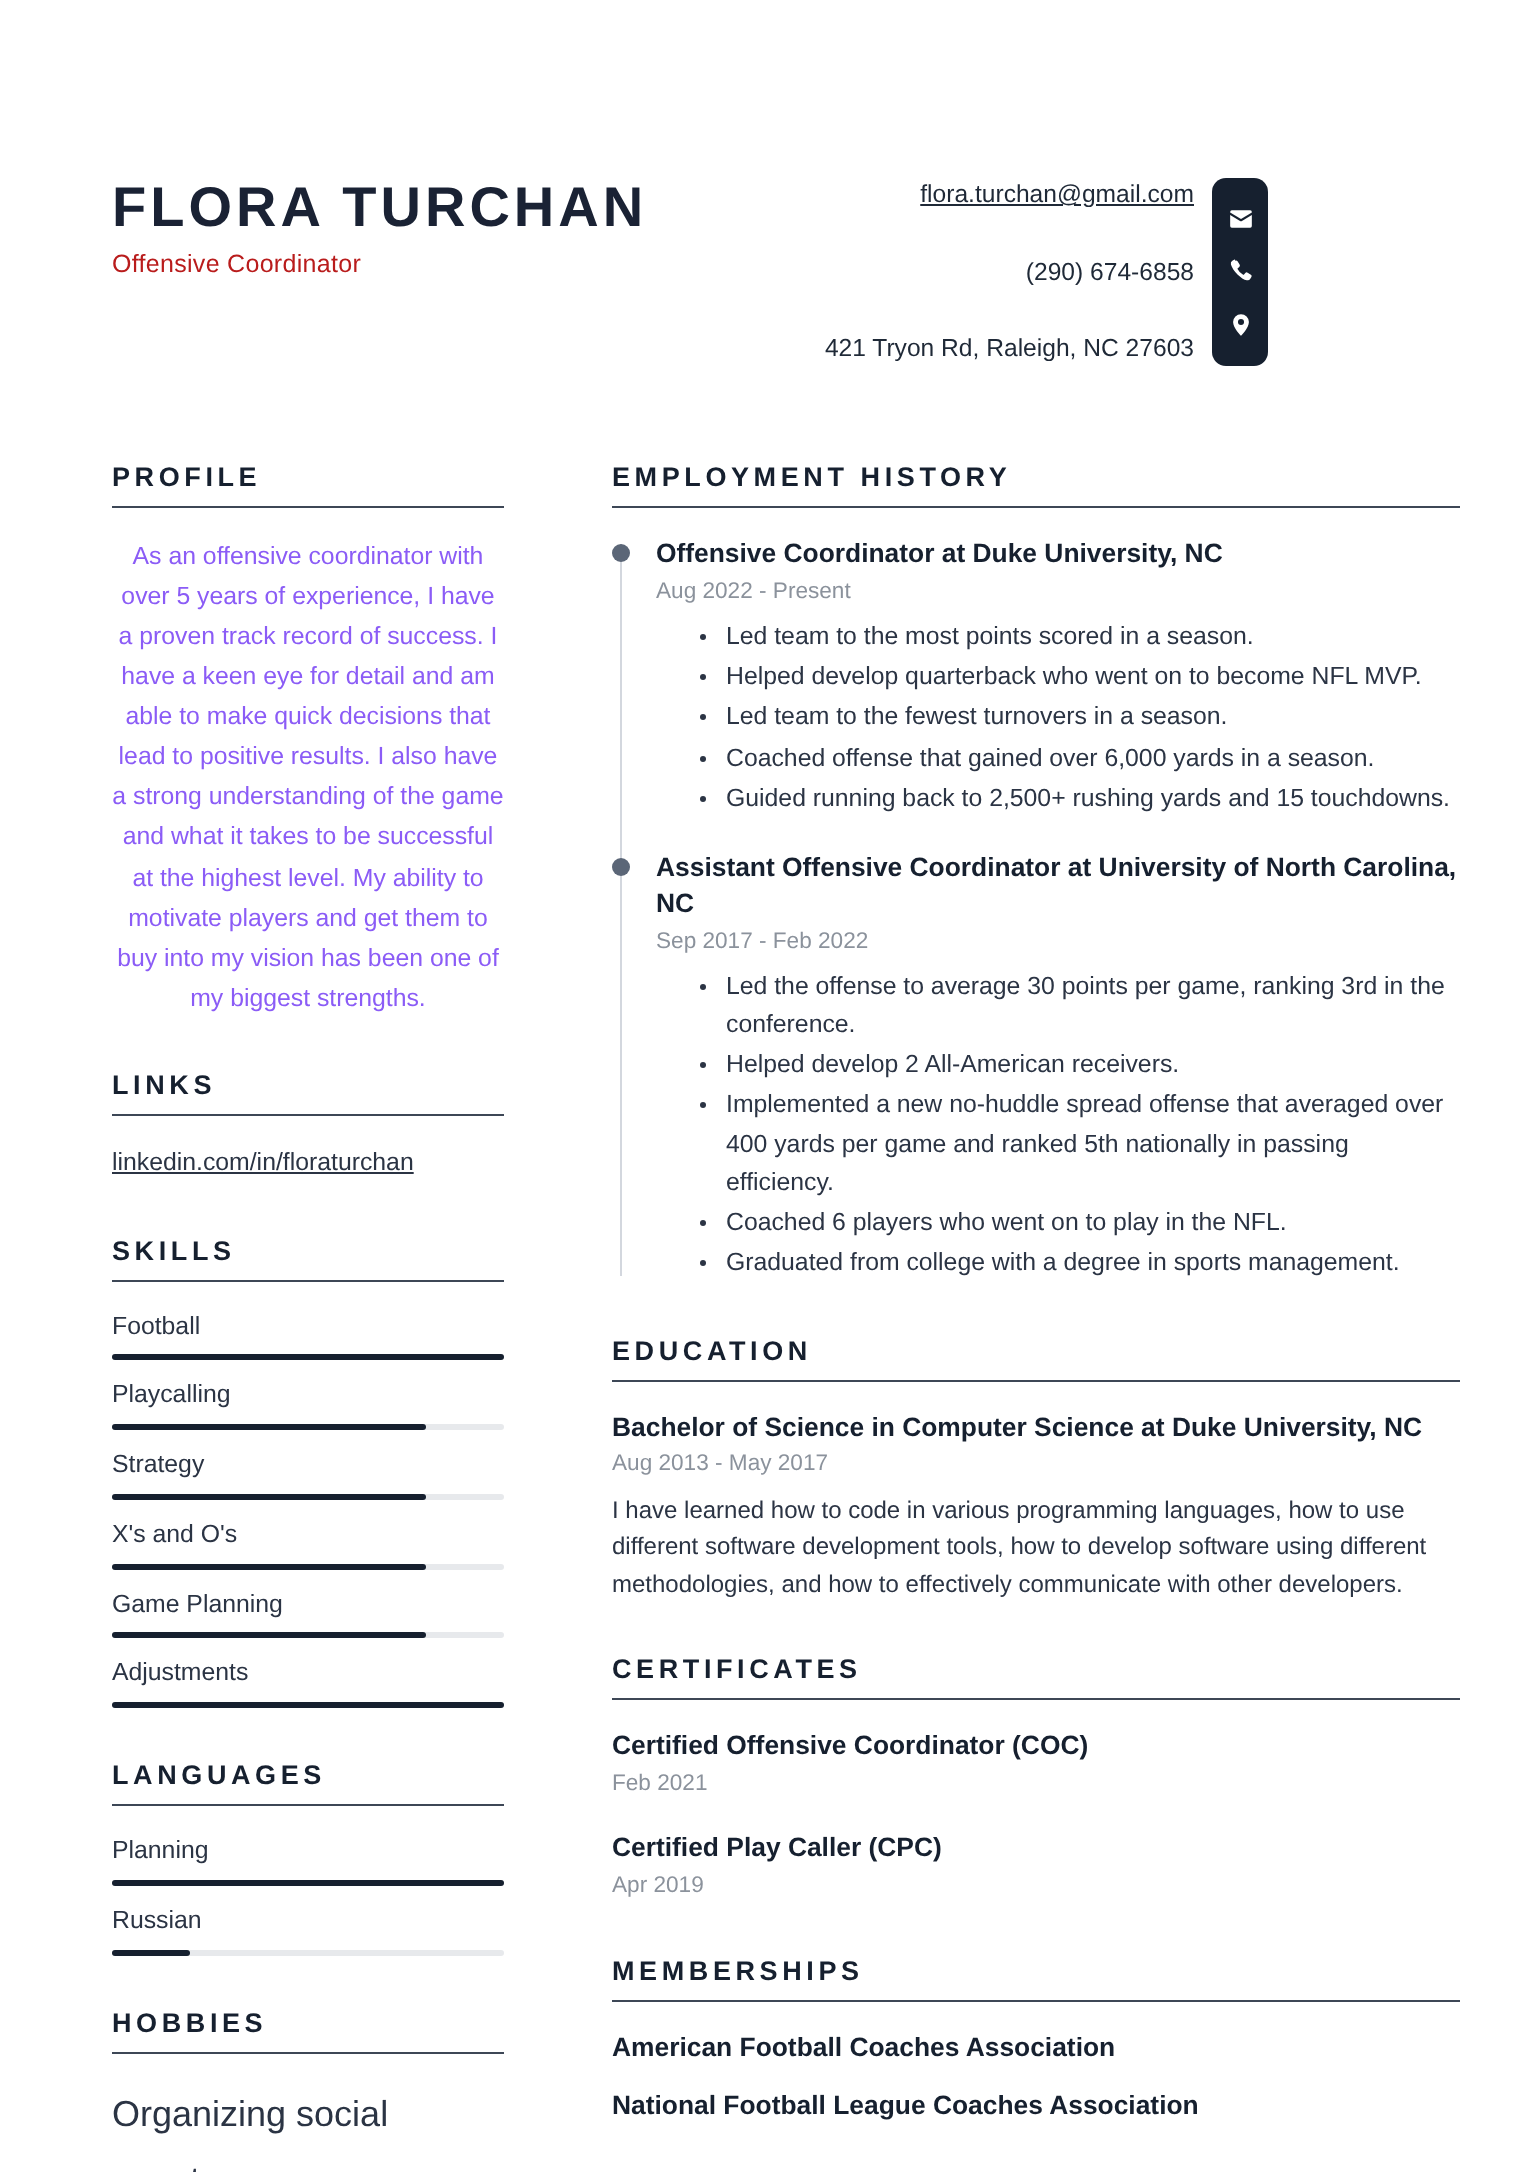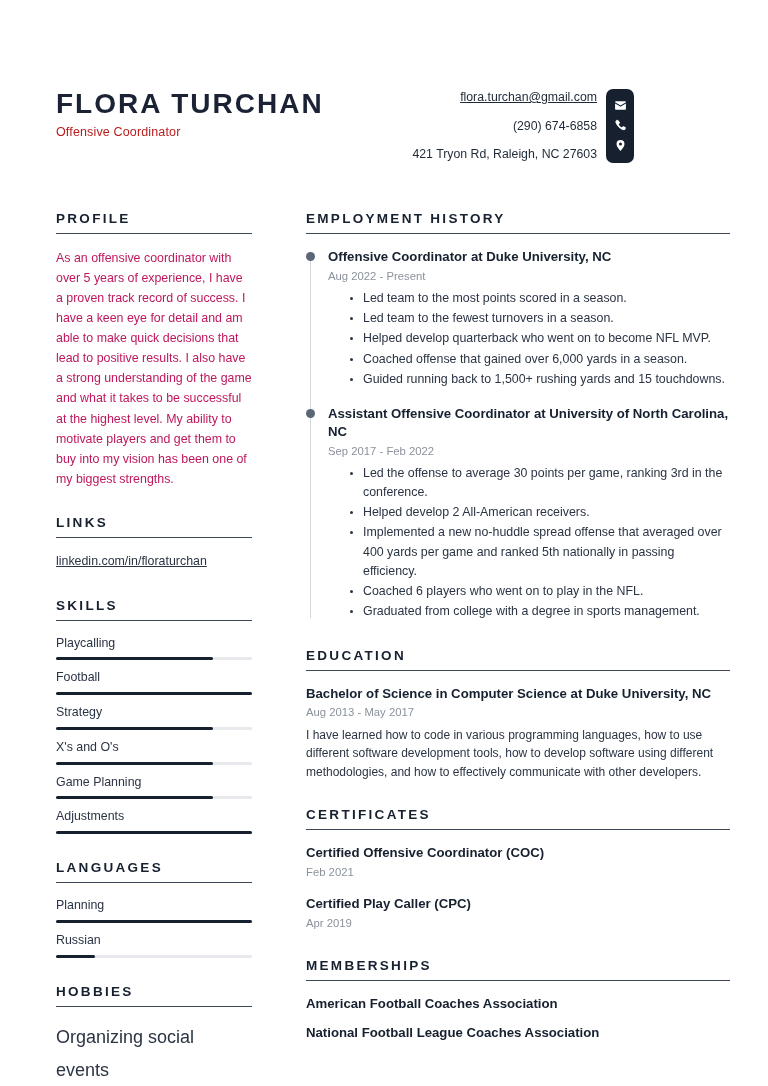--- a/index.html
+++ b/index.html
@@ -56,21 +56,21 @@
     display: flex;
     align-items: stretch;
     gap: 9px;
     padding-top: 5px;
   }
 
   .contact-lines {
     display: flex;
     flex-direction: column;
     align-items: flex-end;
-    gap: 12px;
+    gap: 22px;
     font-size: 12.3px;
     color: #1f2937;
     line-height: 1.35;
   }
 
   .contact-lines .email {
     text-decoration: underline;
     color: #1f2937;
   }
 
@@ -108,22 +108,22 @@
     text-transform: uppercase;
     padding-bottom: 7px;
     border-bottom: 1.6px solid #3d4756;
     margin-bottom: 14px;
   }
 
   
   .profile-text {
     font-size: 12.4px;
     line-height: 1.62;
-    color: #be185d;
-    text-align: left;
+    color: #8b5cf6;
+    text-align: center;
   }
 
   .link-item {
     font-size: 12.4px;
     color: #2b3444;
     text-decoration: underline;
     line-height: 1.6;
     display: block;
   }
 
@@ -297,30 +297,30 @@
         <div>
           <a class="link-item" href="#">linkedin.com/in/floraturchan</a>
         </div>
       </div>
 
       <div class="section">
         <div class="section-title">SKILLS</div>
         <div>
 
           <div class="meter-row">
+            <div class="meter-label">Football</div>
+            <div class="meter-track">
+              <div class="meter-fill" style="width: 100%;"></div>
+            </div>
+          </div>
+
+          <div class="meter-row">
             <div class="meter-label">Playcalling</div>
             <div class="meter-track">
               <div class="meter-fill" style="width: 80%;"></div>
-            </div>
-          </div>
-
-          <div class="meter-row">
-            <div class="meter-label">Football</div>
-            <div class="meter-track">
-              <div class="meter-fill" style="width: 100%;"></div>
             </div>
           </div>
 
           <div class="meter-row">
             <div class="meter-label">Strategy</div>
             <div class="meter-track">
               <div class="meter-fill" style="width: 80%;"></div>
             </div>
           </div>
 
@@ -386,24 +386,24 @@
         <div class="section-title">EMPLOYMENT HISTORY</div>
 
         <div class="timeline">
 
           <div class="job">
             <span class="job-dot"></span>
             <div class="entry-title">Offensive Coordinator at Duke University, NC</div>
             <div class="entry-date">Aug 2022 - Present</div>
             <ul class="bullets">
               <li>Led team to the most points scored in a season.</li>
+              <li>Helped develop quarterback who went on to become NFL MVP.</li>
               <li>Led team to the fewest turnovers in a season.</li>
-              <li>Helped develop quarterback who went on to become NFL MVP.</li>
               <li>Coached offense that gained over 6,000 yards in a season.</li>
-              <li>Guided running back to 1,500+ rushing yards and 15 touchdowns.</li>
+              <li>Guided running back to 2,500+ rushing yards and 15 touchdowns.</li>
             </ul>
           </div>
 
           <div class="job">
             <span class="job-dot"></span>
             <div class="entry-title">Assistant Offensive Coordinator at University of North Carolina, NC</div>
             <div class="entry-date">Sep 2017 - Feb 2022</div>
             <ul class="bullets">
               <li>Led the offense to average 30 points per game, ranking 3rd in the conference.</li>
               <li>Helped develop 2 All-American receivers.</li>

